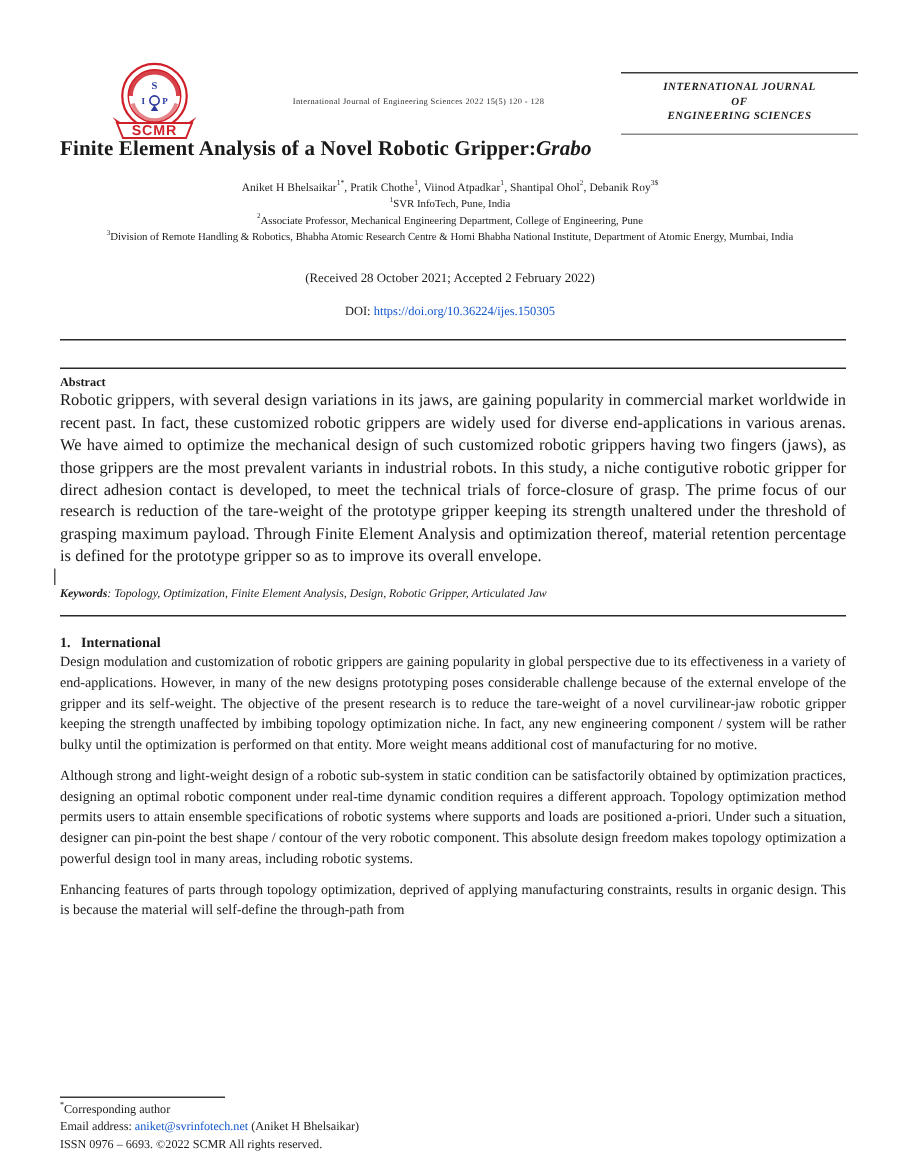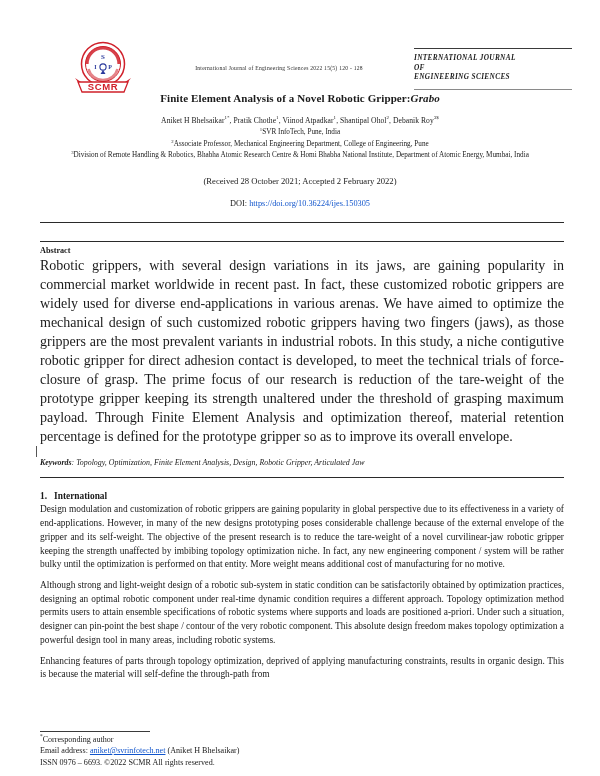--- a/index.html
+++ b/index.html
@@ -51,40 +51,39 @@
     font-size: 5.6px;
     letter-spacing: 0.25px;
     color: #2b2b2b;
     padding-left: 10px;
     white-space: nowrap;
   }
 
   .journal-box {
     flex: 0 0 158px;
     width: 158px;
-    text-align: left;
+    text-align: center;
     border-top: 1.1px solid #3a3a3a;
     border-bottom: 0.8px solid #8a8a8a;
     padding: 4px 0 7px 0;
     margin-top: 2px;
   }
   .journal-box .jl {
     font-style: italic;
     font-weight: bold;
     font-size: 7.3px;
     letter-spacing: 0.35px;
     line-height: 1.30;
     color: #1c1c1c;
     white-space: nowrap;
   }
 
   
   .title {
-    text-align: center;
-    font-size: 11px;
+    font-size: 14px;
     font-weight: bold;
     margin: 22px 40px 1px 40px;
     letter-spacing: 0.1px;
     line-height: 1.2;
   }
   .title .ital { font-style: italic; }
 
   .authors {
     text-align: center;
     font-size: 7.6px;
@@ -128,21 +127,21 @@
     border-top: 0.7px solid #2a2a2a;
     padding-top: 4px;
     position: relative;
   }
   .abs-head {
     font-size: 8.2px;
     font-weight: bold;
     margin-bottom: 1px;
   }
   .abs-text {
-    font-size: 14px;
+    font-size: 11px;
     line-height: 1.36;
     text-align: justify;
     text-justify: inter-word;
   }
   .abs-edge {
     position: absolute;
     left: -4px;
     bottom: 10px;
     width: 1px;
     height: 11px;
@@ -189,21 +188,20 @@
     width: 110px;
     border-top: 0.8px solid #3a3a3a;
     margin-bottom: 2px;
   }
   .foot-line {
     font-size: 8.1px;
     line-height: 1.42;
   }
   .foot-line .lnk {
     color: #1155cc;
-    text-decoration: underline;
     text-align: right;
   }
 </style>
 </head>
 <body>
 
 <div class="page">
 
   <div class="masthead">
 

